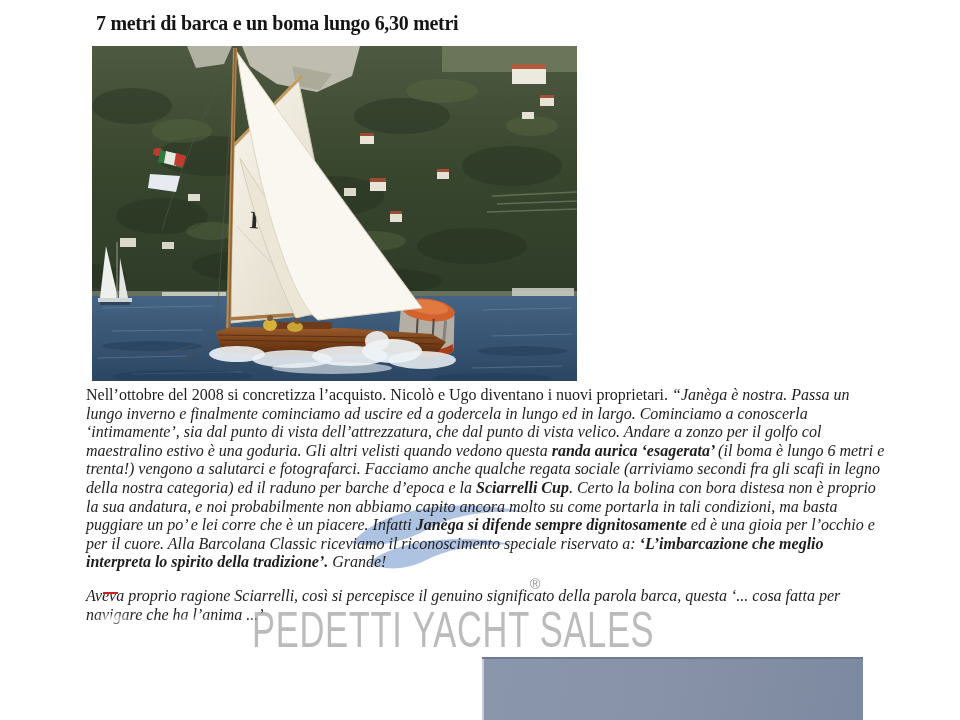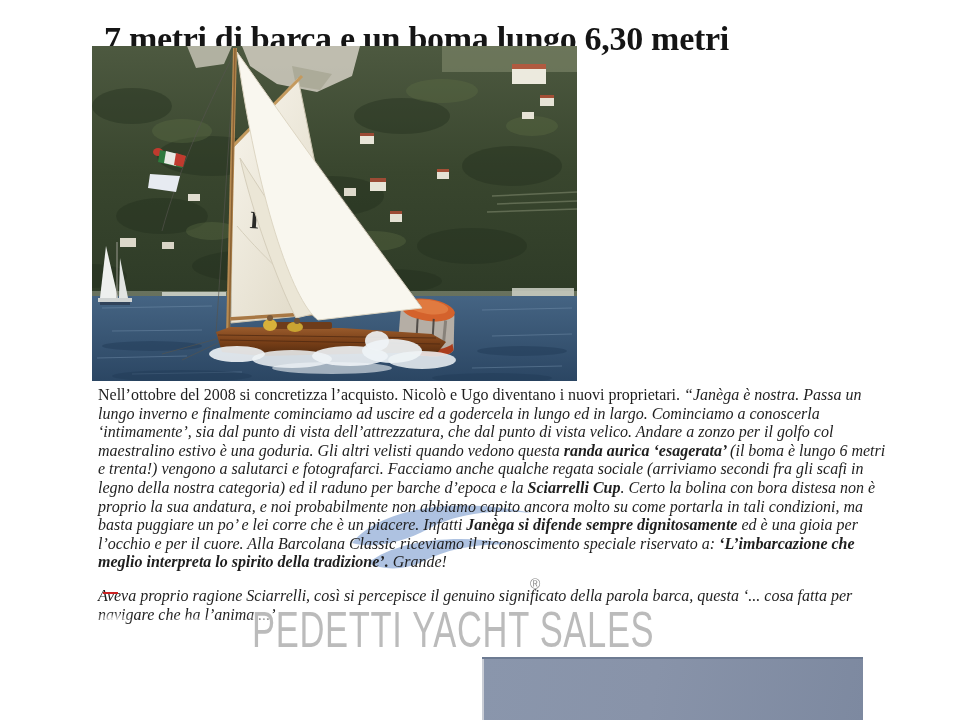--- a/index.html
+++ b/index.html
@@ -2,34 +2,34 @@
 <html><head>
 <meta charset="utf-8">
 <style>
   html,body{margin:0;padding:0;}
   body{
     width:960px;height:720px;position:relative;overflow:hidden;
     background:#ffffff;
     font-family:"Liberation Serif", serif;
   }
   .page-title{
-    position:absolute;left:88px;top:4px;margin:16px;
-    font-size:34px;font-weight:700;color:#151515;letter-spacing:-0.3px;
+    position:absolute;left:88px;top:4px;margin:8px;
+    font-size:20px;font-weight:700;color:#151515;letter-spacing:-0.3px;
     font-family:"Liberation Serif", serif;
   }
   .photo-main{
     position:absolute;left:92px;top:46px;width:485px;height:335px;
     z-index:1;overflow:hidden;
   }
   .photo-main svg{display:block;}
   .article-text{
     position:absolute;left:86px;top:386px;width:800px;z-index:2;
     font-size:16px;line-height:18.6px;color:#1e1e1e;
   }
-  .article-text p{margin:0 0 15px 12px;}
+  .article-text p{margin:0 0 15px 0;}
   .seg-normal{font-style:normal;}
   .seg-italic{font-style:italic;}
   .seg-bold-italic{font-style:italic;font-weight:700;}
   .spell-underline{
     position:absolute;left:103px;top:592px;width:15px;height:2px;
     background:#cc2222;z-index:3;
   }
   .watermark-wave{
     position:absolute;left:346px;top:497px;width:192px;height:84px;z-index:1;
   }

